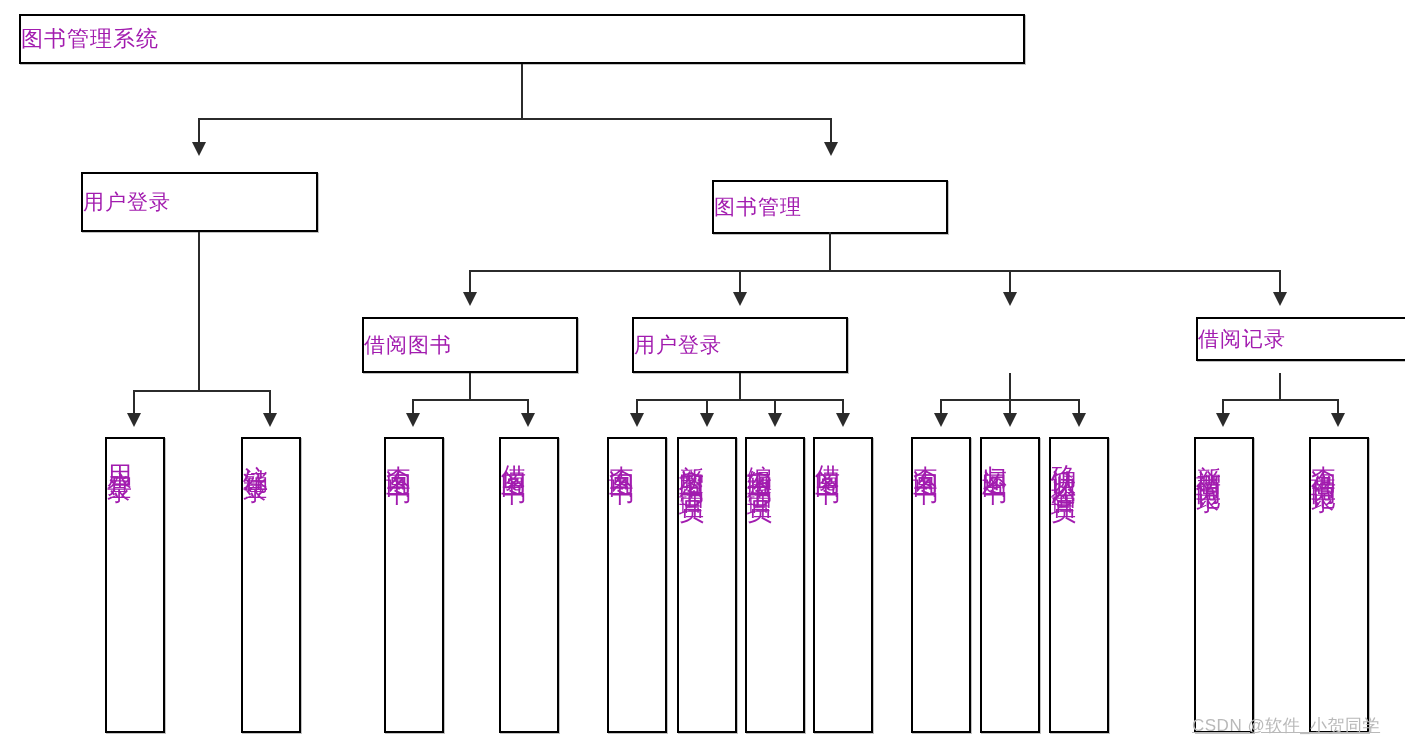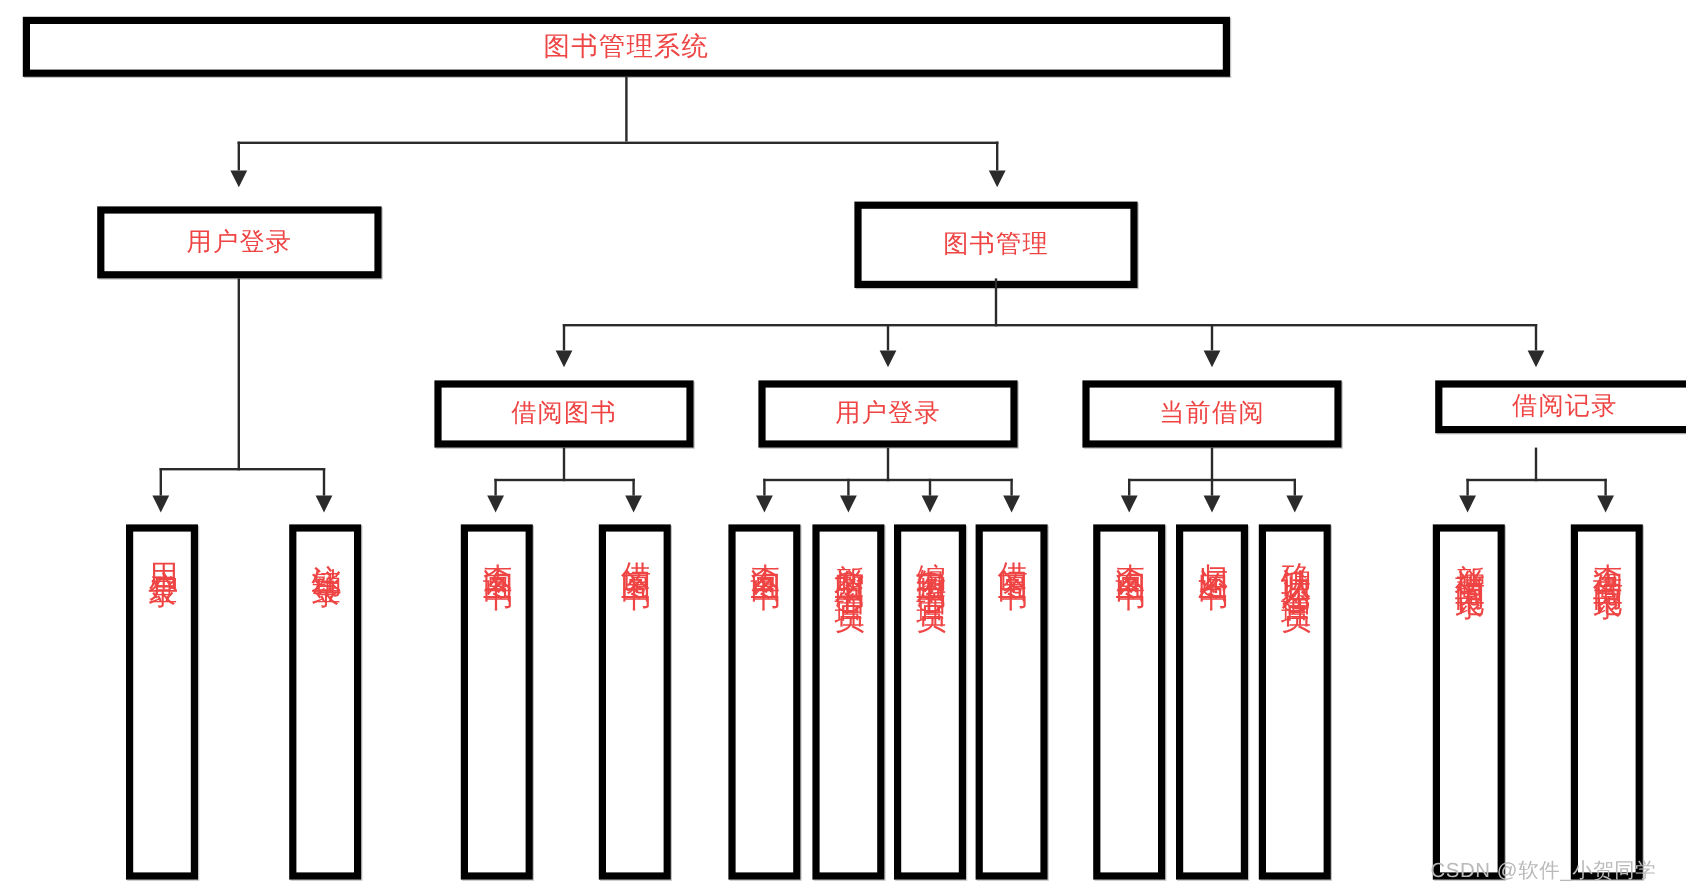--- a/index.html
+++ b/index.html
@@ -3,25 +3,25 @@
 <meta charset="utf-8">
 <style>
   html,body{margin:0;padding:0;background:#ffffff;}
   body{width:1405px;height:747px;font-family:"Liberation Sans","DejaVu Sans",sans-serif;}
   #stage{position:relative;width:1405px;height:747px;overflow:hidden;background:#fff;}
 
   .node{
     position:absolute;
     box-sizing:border-box;
     background:#ffffff;
-    border:6px solid #000000;
+    border:2px solid #000000;
     display:flex;
     align-items:center;
-    justify-content:center;
-    color:#ef4444;
+    justify-content:flex-start;
+    color:#a21caf;
     box-shadow:1px 1px 0 rgba(120,120,120,.45);
   }
   .node .lbl{
     display:block;
     text-align:center;
     line-height:1.22;
     white-space:pre;
   }
 
   
@@ -74,21 +74,21 @@
   <div class="ln hl" style="left:198px;top:118px;width:634px;height:2px;"></div>
   <div class="ln vl" style="left:198px;top:118px;width:2px;height:24px;"></div>
   <div class="ln vl" style="left:830px;top:118px;width:2px;height:24px;"></div>
   <div class="arrow" style="left:192px;top:142px;"></div>
   <div class="arrow" style="left:824px;top:142px;"></div>
 
   <div class="node h" style="left:81px;top:172px;width:237px;height:60px;">
     <span class="lbl">用户登录</span>
   </div>
 
-  <div class="node h" style="left:712px;top:168px;width:236px;height:72px;">
+  <div class="node h" style="left:712px;top:180px;width:236px;height:54px;">
     <span class="lbl">图书管理</span>
   </div>
 
   <div class="ln vl" style="left:198px;top:232px;width:2px;height:160px;"></div>
   <div class="ln hl" style="left:133px;top:390px;width:138px;height:2px;"></div>
   <div class="ln vl" style="left:133px;top:390px;width:2px;height:23px;"></div>
   <div class="ln vl" style="left:269px;top:390px;width:2px;height:23px;"></div>
   <div class="arrow" style="left:127px;top:413px;"></div>
   <div class="arrow" style="left:263px;top:413px;"></div>
 
@@ -101,23 +101,20 @@
   <div class="arrow" style="left:463px;top:292px;"></div>
   <div class="arrow" style="left:733px;top:292px;"></div>
   <div class="arrow" style="left:1003px;top:292px;"></div>
   <div class="arrow" style="left:1273px;top:292px;"></div>
 
   <div class="node h" style="left:362px;top:317px;width:216px;height:56px;">
     <span class="lbl">借阅图书</span>
   </div>
   <div class="node h" style="left:632px;top:317px;width:216px;height:56px;">
     <span class="lbl">用户登录</span>
-  </div>
-  <div class="node h" style="left:902px;top:317px;width:216px;height:56px;">
-    <span class="lbl">当前借阅</span>
   </div>
   <div class="node h" style="left:1196px;top:317px;width:216px;height:44px;">
     <span class="lbl">借阅记录</span>
   </div>
 
   <div class="ln vl" style="left:469px;top:373px;width:2px;height:28px;"></div>
   <div class="ln hl" style="left:412px;top:399px;width:117px;height:2px;"></div>
   <div class="ln vl" style="left:412px;top:399px;width:2px;height:14px;"></div>
   <div class="ln vl" style="left:527px;top:399px;width:2px;height:14px;"></div>
   <div class="arrow" style="left:406px;top:413px;"></div>
@@ -187,15 +184,15 @@
     <span class="lbl">确认归还（管理员）</span>
   </div>
 
   <div class="node v" style="left:1194px;top:437px;width:60px;height:296px;">
     <span class="lbl">新增借阅记录</span>
   </div>
   <div class="node v" style="left:1309px;top:437px;width:60px;height:296px;">
     <span class="lbl">查询借阅记录</span>
   </div>
 
-  <div id="watermark" style="left:1192px;top:714px;">CSDN @软件_小贺同学</div>
+  <div id="watermark" style="left:1192px;top:714px;text-decoration:underline;">CSDN @软件_小贺同学</div>
 
 </div>
 
 </body></html>

